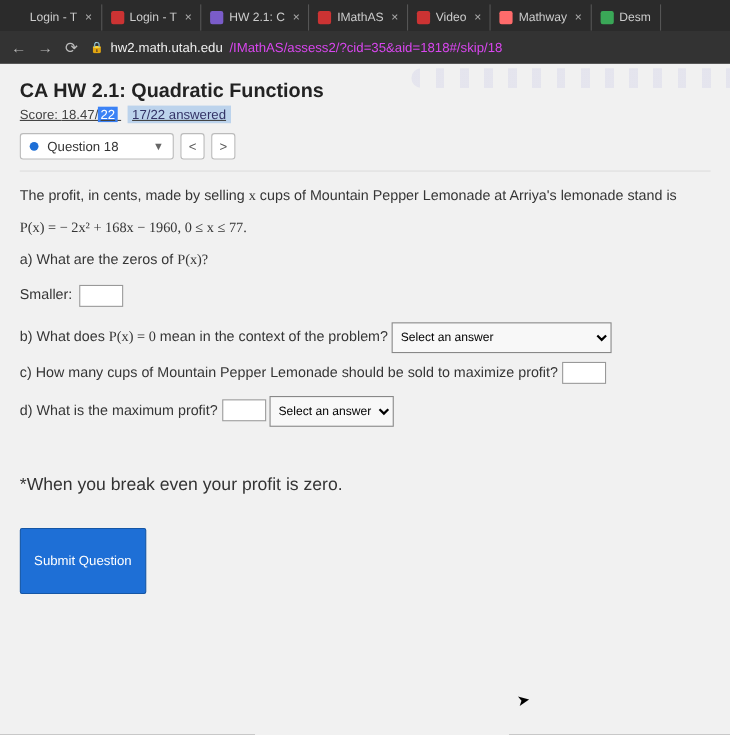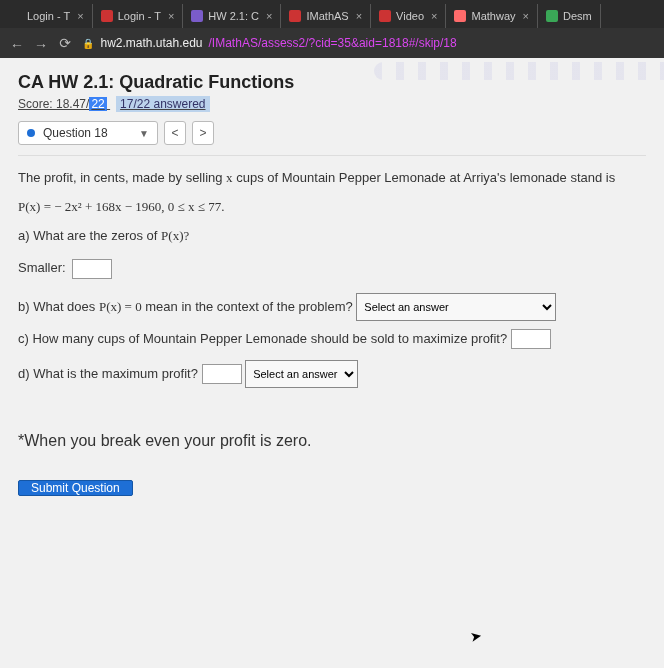--- a/index.html
+++ b/index.html
@@ -133,21 +133,21 @@
   height: 28px;
 }
 .sel.wide { min-width: 200px; }
 .hint { margin-top: 40px; font-size: 16px; color: #333; }
 .submit {
   margin-top: 18px;
   display: inline-block;
   background: #1e6fd6;
   color: #fff;
   border: 1px solid #1556a5;
-  padding: 0 12px;
+  padding: 22px 12px;
   font-size: 12px;
   border-radius: 2px;
 }
 .cursor {
   position: absolute;
   left: 470px; top: 570px;
   font-size: 14px; color: #000;
   transform: rotate(-10deg);
 }
 </style>

